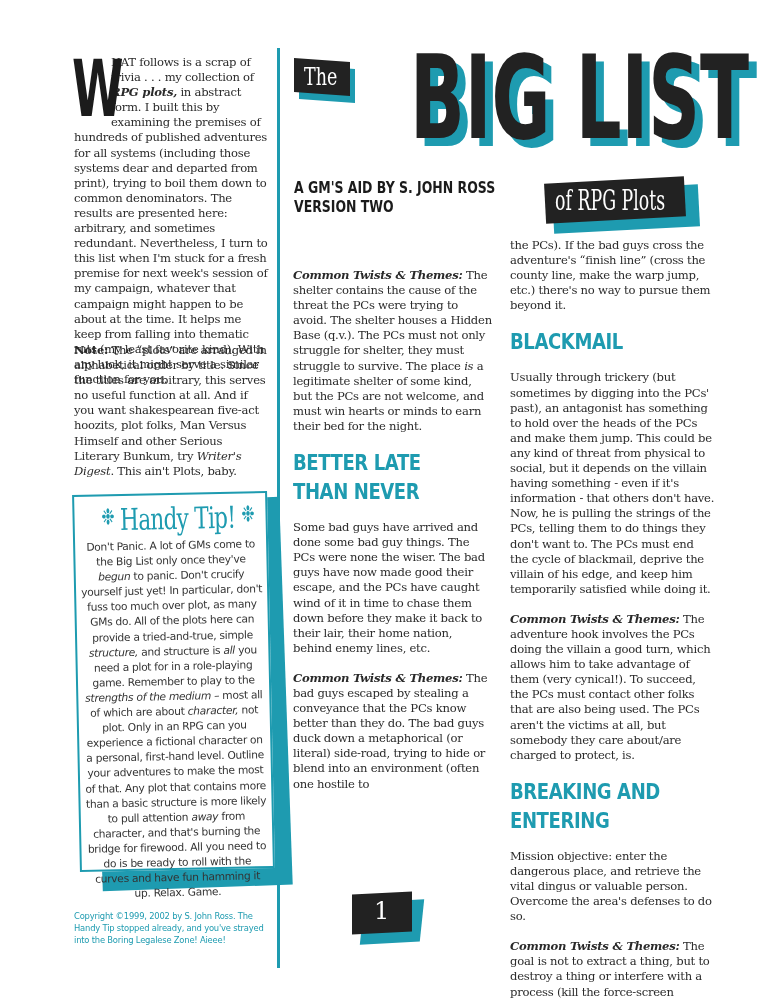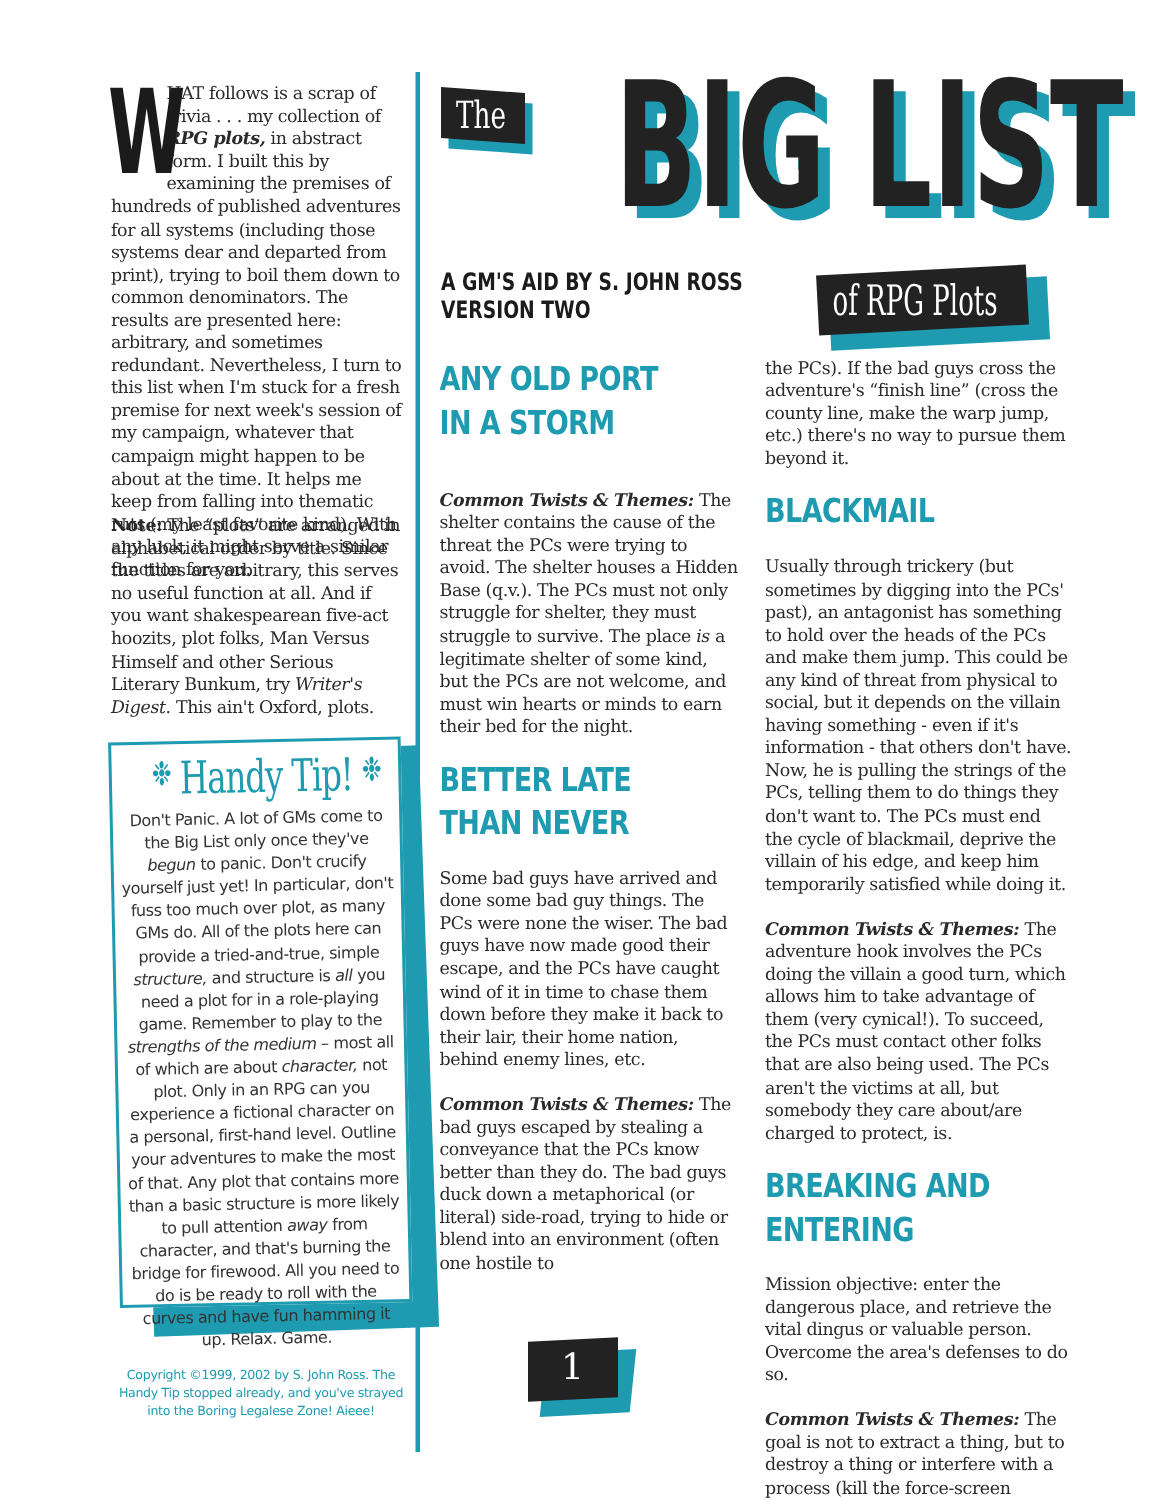--- a/index.html
+++ b/index.html
@@ -14,21 +14,21 @@
   #dropcap{float:left;font-family:"DejaVu Sans",sans-serif;font-weight:bold;font-size:78px;line-height:68px;color:#1b1b1b;margin:0 3px 0 -2px;transform:scaleX(0.6);transform-origin:left top;width:36px;height:70px;}
   #intro-rest{margin:0;}
   #note{position:absolute;left:74px;top:343px;width:196px;}
 
   
   #tip-shadow{position:absolute;left:96px;top:500px;width:190px;height:388px;background:#1e9bb0;transform:rotate(-2deg);}
   #tip{position:absolute;left:76px;top:493px;width:191px;height:373px;background:#fff;border:2px solid #1e9bb0;transform:rotate(-1.2deg);}
   #tip-title{font-family:"DejaVu Serif",serif;color:#1e9bb0;font-size:30px;text-align:center;margin-top:6px;transform:scaleX(0.72);white-space:nowrap;letter-spacing:-1px;}
   #tip-title .star{font-size:22px;vertical-align:6px;}
   #tip-body{font-family:"DejaVu Sans",sans-serif;font-size:10.7px;line-height:15.1px;text-align:center;color:#333;padding:2px 4px 0 4px;letter-spacing:-0.3px;}
-  #copyright{position:absolute;left:74px;top:910px;width:200px;font-family:"DejaVu Sans",sans-serif;font-size:8.4px;line-height:12px;text-align:center;color:#1e9bb0;letter-spacing:-0.2px;}
+  #copyright{position:absolute;left:74px;top:910px;width:200px;font-family:"DejaVu Sans",sans-serif;font-size:8.4px;line-height:12px;color:#1e9bb0;letter-spacing:-0.2px;}
 
   
   #divider{position:absolute;left:277px;top:48px;width:3px;height:920px;background:#1e9bb0;}
 
   
   #the-tag{position:absolute;left:294px;top:60px;width:58px;height:56px;}
   #the-tag .sh{position:absolute;left:5px;top:7px;width:56px;height:34px;background:#1e9bb0;transform:skewY(4deg);}
   #the-tag .bk{position:absolute;left:0;top:0;width:56px;height:34px;background:#222;transform:skewY(4deg);}
   #the-tag span{position:absolute;left:10px;top:2px;color:#fff;font-family:"DejaVu Serif",serif;font-size:25px;transform:scaleX(0.7);transform-origin:left top;}
   #biglist{position:absolute;left:362px;top:40px;height:120px;width:400px;margin-left:48px;}
@@ -57,21 +57,21 @@
 <body>
 
 <div id="left" class="serif">
   <div id="dropcap">W</div>
   <p id="intro-rest" class="p">
     <span>HAT follows is a scrap of trivia . . . my collection of </span><b><i>RPG plots,</i></b><span> in abstract form. I built this by examining the premises of hundreds of published adventures for all systems (including those systems dear and departed from print), trying to boil them down to common denominators. The results are presented here: arbitrary, and sometimes redundant. Nevertheless, I turn to this list when I'm stuck for a fresh premise for next week's session of my campaign, whatever that campaign might happen to be about at the time. It helps me keep from falling into thematic ruts (my least favorite kind). With any luck, it might serve a similar function for you.</span>
   </p>
 </div>
 
 <div id="note" class="serif">
-  <p class="p"><b>Note:</b><span> The “plots” are arranged in alphabetical order by title. Since the titles are arbitrary, this serves no useful function at all. And if you want shakespearean five-act hoozits, plot folks, Man Versus Himself and other Serious Literary Bunkum, try </span><i>Writer's Digest</i><span>. This ain't Oxford, plots.</span></p>
+  <p class="p"><b>Note:</b><span> The “plots” are arranged in alphabetical order by title. Since the titles are arbitrary, this serves no useful function at all. And if you want shakespearean five-act hoozits, plot folks, Man Versus Himself and other Serious Literary Bunkum, try </span><i>Writer's Digest</i><span>. This ain't Plots, baby.</span></p>
 </div>
 
 <div id="tip-shadow"></div>
 <div id="tip">
   <div id="tip-title">
     <span class="star">❉</span>
     <span>Handy Tip!</span>
     <span class="star">❉</span>
   </div>
   <div id="tip-body"><span>Don't Panic. A lot of GMs come to the Big List only once they've </span><i>begun</i><span> to panic. Don't crucify yourself just yet! In particular, don't fuss too much over plot, as many GMs do. All of the plots here can provide a tried-and-true, simple </span><i>structure,</i><span> and structure is </span><i>all</i><span> you need a plot for in a role-playing game. Remember to play to the </span><i>strengths of the medium</i><span> – most all of which are about </span><i>character,</i><span> not plot. Only in an RPG can you experience a fictional character on a personal, first-hand level. Outline your adventures to make the most of that. Any plot that contains more than a basic structure is more likely to pull attention </span><i>away</i><span> from character, and that's burning the bridge for firewood. All you need to do is be ready to roll with the curves and have fun hamming it up. Relax. Game.</span></div>
@@ -94,24 +94,20 @@
   <div>A GM'S AID BY S. JOHN ROSS</div>
   <div>VERSION TWO</div>
 </div>
 <div id="ofrpg">
   <div class="sh"></div>
     <div class="bk"></div>
   <span>of RPG Plots</span>
 </div>
 
 <div id="col2" class="serif">
-  <div>
-    <div class="head">ANY OLD PORT</div>
-    <div class="head">IN A STORM</div>
-  </div>
   <div class="hgap"></div>
   <div class="gap"></div>
   <p class="p"><b class="tw">Common Twists &amp; Themes:</b><span> The shelter contains the cause of the threat the PCs were trying to avoid. The shelter houses a Hidden Base (q.v.). The PCs must not only struggle for shelter, they must struggle to survive. The place </span><i>is</i><span> a legitimate shelter of some kind, but the PCs are not welcome, and must win hearts or minds to earn their bed for the night.</span></p>
   <div class="hgap"></div>
   <div>
     <div class="head">BETTER LATE</div>
     <div class="head">THAN NEVER</div>
   </div>
   <div class="hgap"></div>
   <p class="p">Some bad guys have arrived and done some bad guy things. The PCs were none the wiser. The bad guys have now made good their escape, and the PCs have caught wind of it in time to chase them down before they make it back to their lair, their home nation, behind enemy lines, etc.</p>

